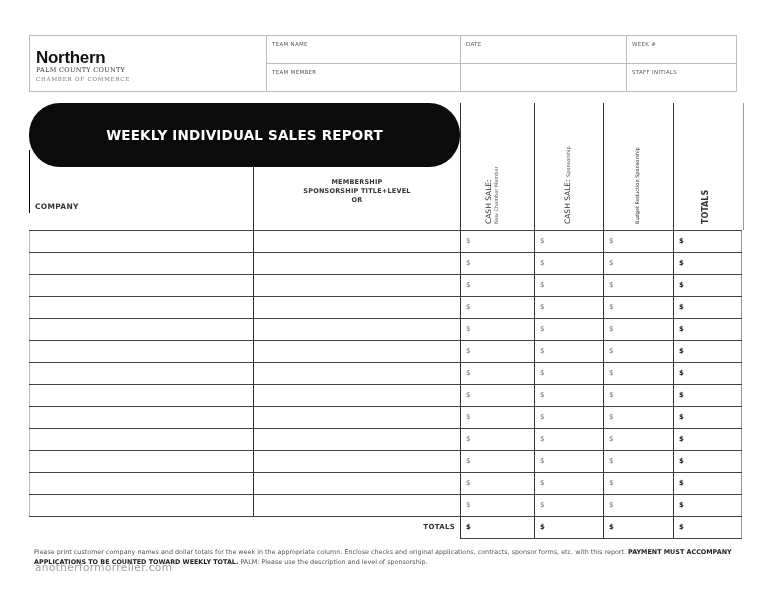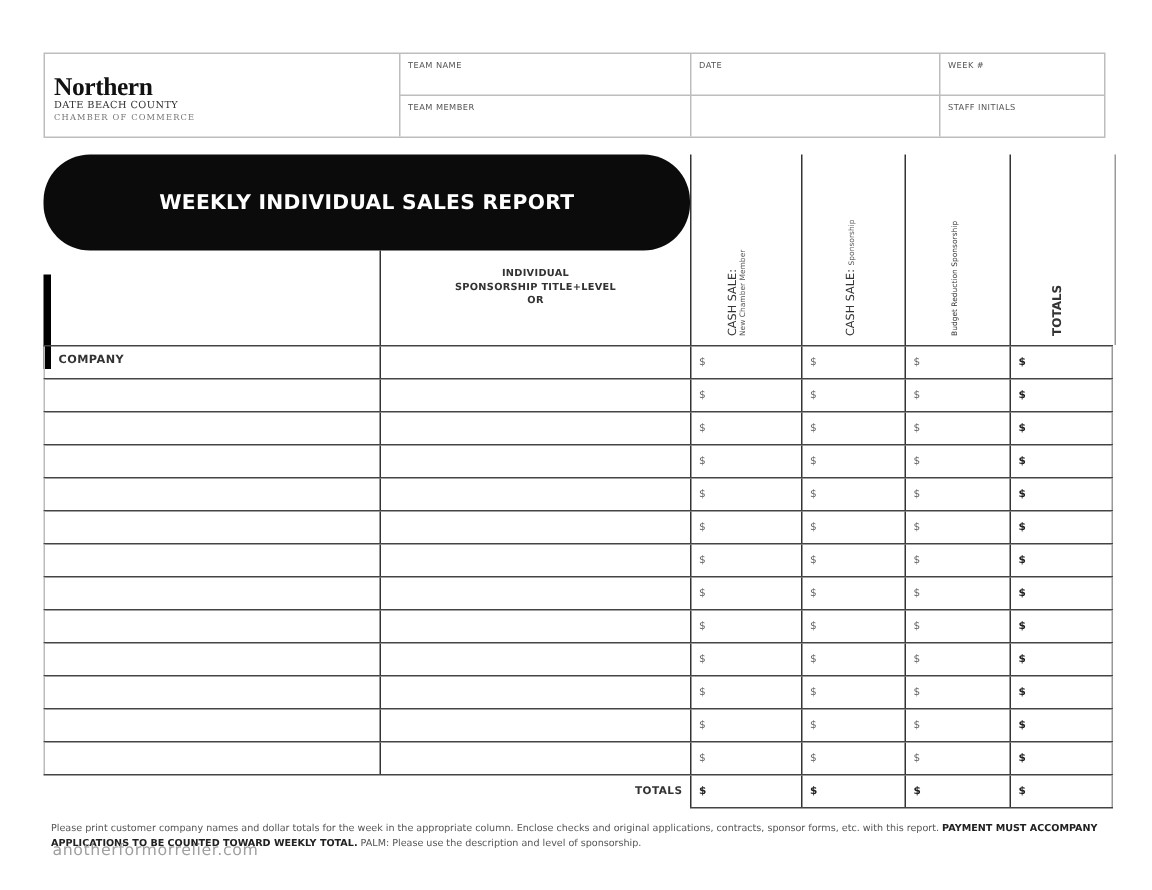--- a/index.html
+++ b/index.html
@@ -2,41 +2,41 @@
 <html><head>
 <meta charset="utf-8">
 <style>
   html, body { margin:0; padding:0; background:#ffffff; }
   body { width:768px; height:593px; position:relative; overflow:hidden; font-family:"DejaVu Sans", sans-serif; color:#222; }
 
   
   .hdr { position:absolute; left:29px; top:35px; width:708px; height:57px; border:1px solid #bdbdbd; box-sizing:border-box; }
   .hdr .logo-cell { position:absolute; left:0; top:0; width:236px; height:55px; border-right:1px solid #bdbdbd; }
   .logo-np { position:absolute; left:6px; top:13px; width:100px; }
-  .np-title { font-family:Liberation Serif, serif; font-weight:bold; font-size:17px; color:#111; letter-spacing:-0.3px; line-height:17px; }
+  .np-title { font-family:Liberation Sans, sans-serif; font-weight:bold; font-size:17px; color:#111; letter-spacing:-0.3px; line-height:17px; }
   .np-sub { font-family:"DejaVu Serif", serif; font-size:6.5px; color:#333; letter-spacing:0.3px; line-height:8px; }
   .np-sub2 { font-family:"DejaVu Serif", serif; font-size:5.5px; color:#777; letter-spacing:0.8px; line-height:10px; }
   .logo-biz { position:absolute; left:124px; top:12px; width:110px; }
   .biz-top { font-size:5px; color:#888; margin-left:42px; line-height:6px; }
   .biz-title { font-family:"DejaVu Sans", sans-serif; font-size:24px; color:#6f8289; line-height:24px; letter-spacing:-0.5px; }
   .biz-sub { font-size:4.5px; color:#888; margin-left:26px; line-height:6px; }
 
   .hdr .field { position:absolute; font-size:5.5px; color:#555; letter-spacing:0.3px; }
   .hline { position:absolute; left:236px; right:0; top:27px; height:0; border-top:1px solid #bdbdbd; }
   .vline1 { position:absolute; left:430px; top:0; bottom:0; border-left:1px solid #bdbdbd; }
   .vline2 { position:absolute; left:596px; top:0; bottom:0; border-left:1px solid #bdbdbd; }
 
   
   .tbl { position:absolute; left:29px; top:103px; width:713px; }
   .title-bar { position:absolute; left:0; top:0; width:431px; height:64px; background:#0b0b0b; color:#fff; font-weight:bold; font-size:13.5px; display:flex; align-items:center; justify-content:center; letter-spacing:0.2px;border-radius:31px; }
   .col-h { position:absolute; top:0; height:127px; border-left:1.5px solid #333; }
   .col-h .rot { position:absolute; left:50%; bottom:6px; transform-origin:left bottom; transform:rotate(-90deg) translateY(50%); white-space:nowrap; font-size:7.5px; color:#333; }
   .rot .small { font-size:5px; color:#555; }
 
-  .company-hdr { position:absolute; left:0; top:80px; width:224px; height:63px; border-left:5px solid #000000; }
+  .company-hdr { position:absolute; left:0; top:47px; width:224px; height:63px; border-left:1px solid #000000; }
   .company-lbl { position:absolute; left:5px; bottom:2px; font-size:7.5px; font-weight:bold; color:#333; letter-spacing:0.3px; }
   .desc-hdr { position:absolute; left:224px; top:64px; width:207px; height:63px; border-left:1.5px solid #333; text-align:center; font-size:6.5px; font-weight:bold; color:#333; line-height:9px; padding-top:11px; box-sizing:border-box; letter-spacing:0.2px; }
   .desc-hdr .u { text-decoration:underline; }
 
   .rows { position:absolute; left:0; top:127px; width:713px; }
   .row { position:absolute; left:0; width:713px; height:22px; border-top:1.5px solid #444; box-sizing:border-box; }
   .cell { position:absolute; top:0; height:100%; border-left:1.5px solid #333; box-sizing:border-box; }
   .cell.company { left:0; width:224px; border-left:1px solid #bbb; }
   .cell.desc { left:224px; width:207px; }
   .cell.m { font-size:7px; color:#666; padding-left:5px; padding-top:6px; }
@@ -51,42 +51,42 @@
   .footnote b { color:#222; }
   .watermark { position:absolute; left:35px; top:561px; font-size:10.5px; color:#a0a0a0; letter-spacing:0.4px; }
 </style>
 </head>
 <body>
 
 <div class="hdr">
   <div class="logo-cell">
     <div class="logo-np">
       <div class="np-title">Northern</div>
-      <div class="np-sub">DATE BEACH COUNTY</div>
+      <div class="np-sub">PALM COUNTY COUNTY</div>
       <div class="np-sub2">CHAMBER OF COMMERCE</div>
     </div>
   </div>
   <div class="hline"></div>
   <div class="vline1"></div>
   <div class="vline2"></div>
   <div class="field" style="left:242px;top:5px;">TEAM NAME</div>
   <div class="field" style="left:436px;top:5px;">DATE</div>
   <div class="field" style="left:602px;top:5px;">WEEK #</div>
   <div class="field" style="left:242px;top:33px;">TEAM MEMBER</div>
   <div class="field" style="left:602px;top:33px;">STAFF INITIALS</div>
 </div>
 
 <div class="tbl">
   <div class="title-bar">WEEKLY INDIVIDUAL SALES REPORT</div>
 
   <div class="company-hdr">
     <span class="company-lbl">COMPANY</span>
   </div>
   <div class="desc-hdr">
-    <div>INDIVIDUAL</div>
+    <div>MEMBERSHIP</div>
     <div>SPONSORSHIP TITLE+LEVEL</div>
     <div>OR</div>
   </div>
 
   <div class="col-h" style="left:431px;width:74px;">
     <div class="rot" style="margin-left:-7px;">
       <div>CASH SALE:</div>
       <div class="small">New Chamber Member</div>
     </div>
   </div>

